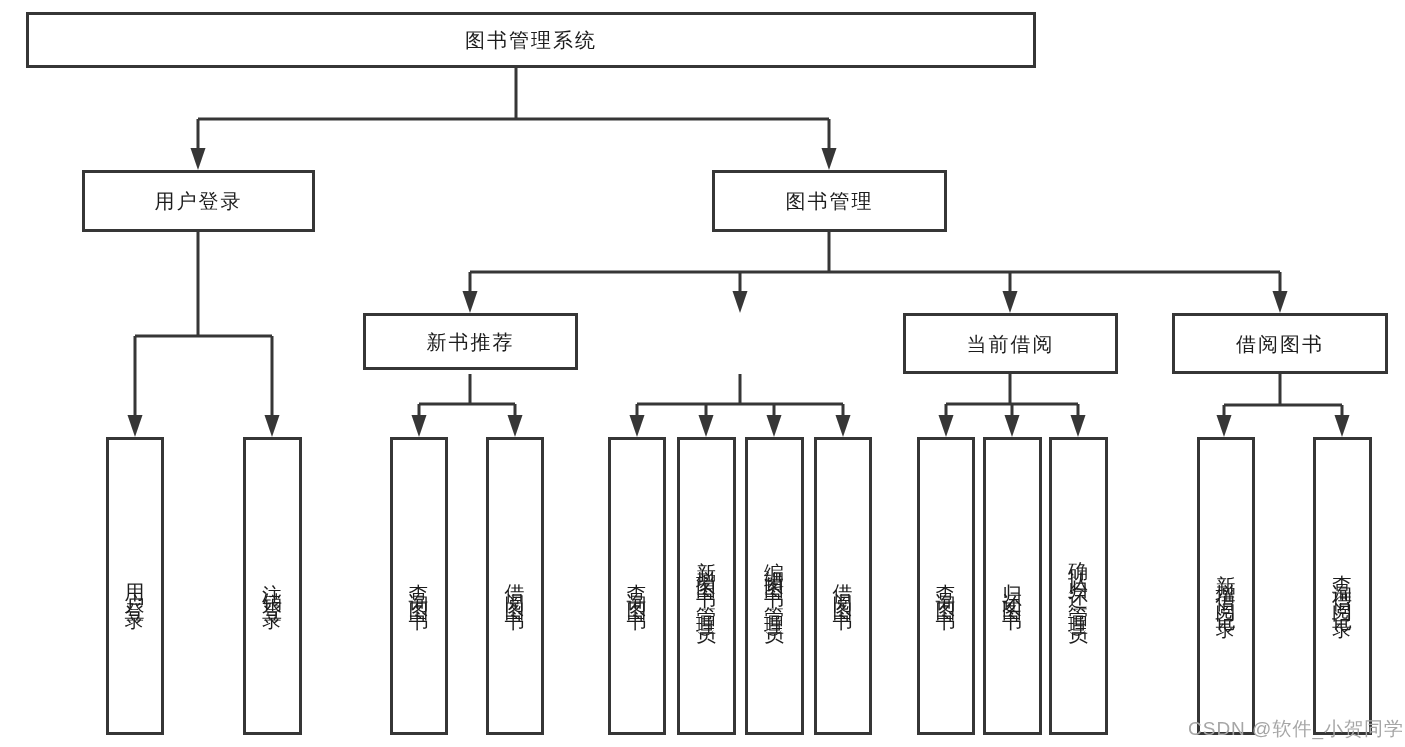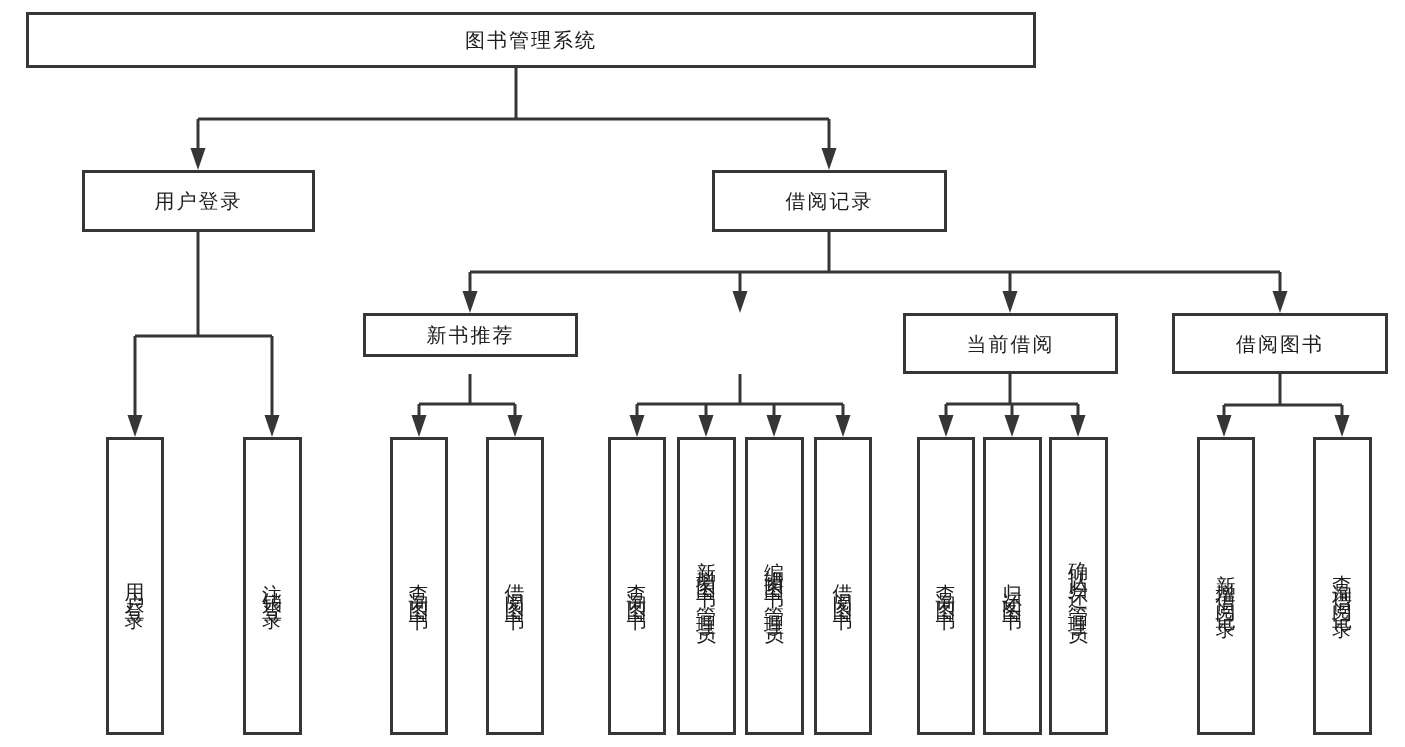--- a/index.html
+++ b/index.html
@@ -93,24 +93,24 @@
   </svg>
 
   <div class="box" style="left:10px; top:12px; width:1010px; height:56px;margin-left:16px;">
     <span>图书管理系统</span>
   </div>
 
   <div class="box" style="left:82px; top:170px; width:233px; height:62px;">
     <span>用户登录</span>
   </div>
   <div class="box" style="left:712px; top:170px; width:235px; height:62px;">
-    <span>借阅记录</span>
+    <span>图书管理</span>
   </div>
 
-  <div class="box" style="left:363px; top:313px; width:215px; height:44px;">
+  <div class="box" style="left:363px; top:313px; width:215px; height:57px;">
     <span>新书推荐</span>
   </div>
   <div class="box" style="left:903px; top:313px; width:215px; height:61px;">
     <span>当前借阅</span>
   </div>
   <div class="box" style="left:1172px; top:313px; width:216px; height:61px;">
     <span>借阅图书</span>
   </div>
 
   <div class="box" style="left:106px; top:437px; width:58px; height:298px;">
@@ -150,14 +150,15 @@
     <span class="vtext">确认归还（管理员）</span>
   </div>
 
   <div class="box" style="left:1197px; top:437px; width:58px; height:298px;">
     <span class="vtext">新增借阅记录</span>
   </div>
   <div class="box" style="left:1313px; top:437px; width:59px; height:298px;">
     <span class="vtext">查询借阅记录</span>
   </div>
 
+  <div class="watermark">CSDN @软件_小贺同学</div>
 
 </div>
 
 </body></html>

